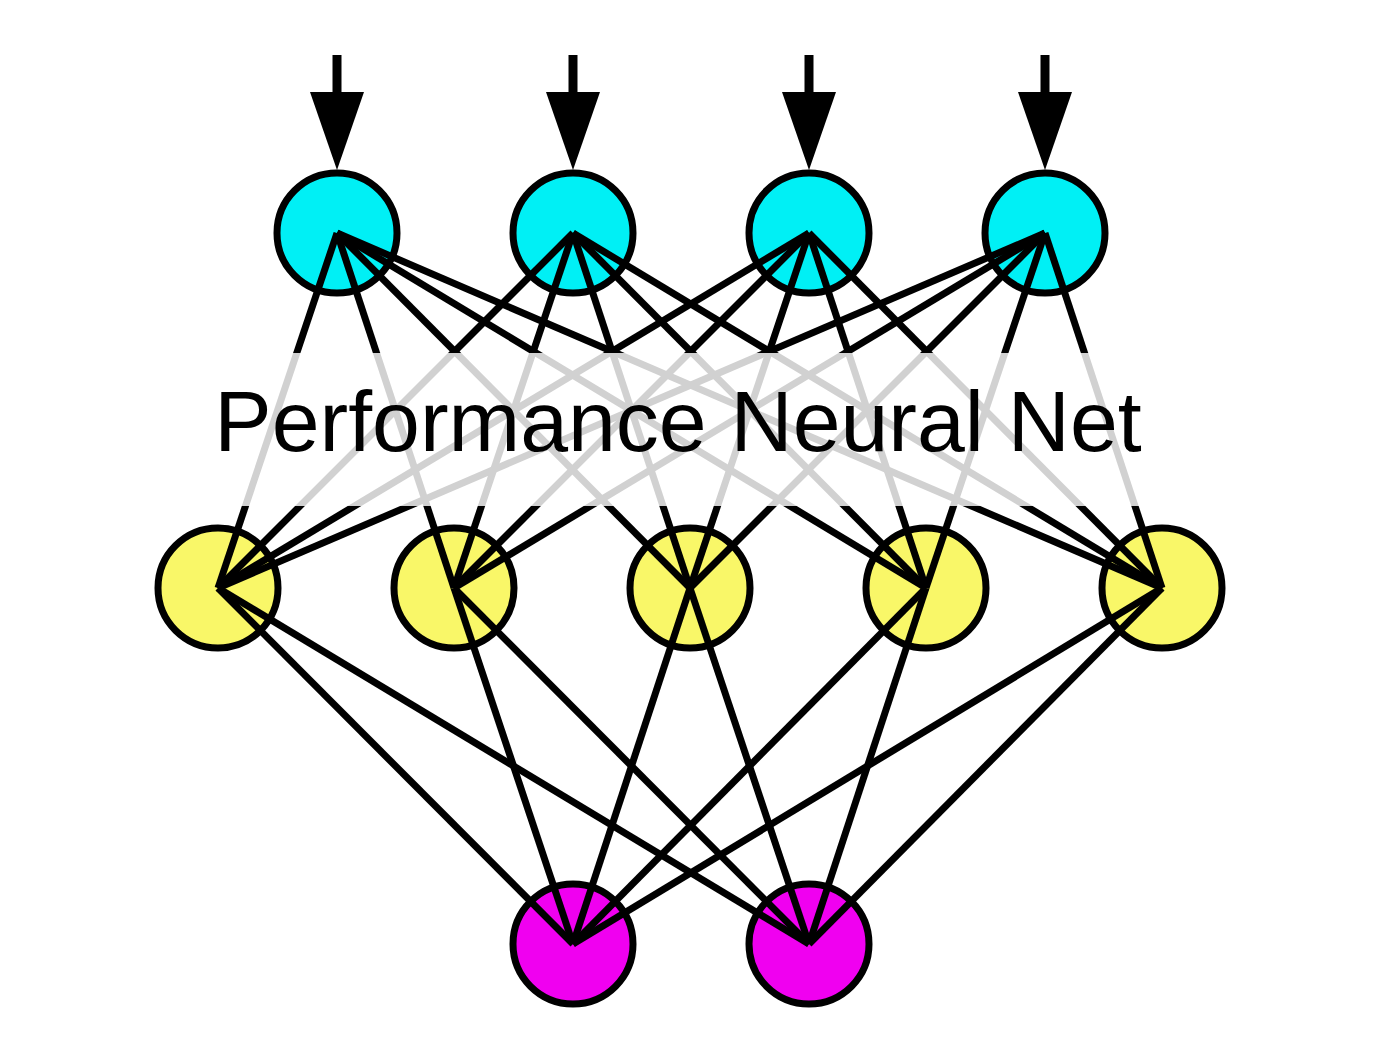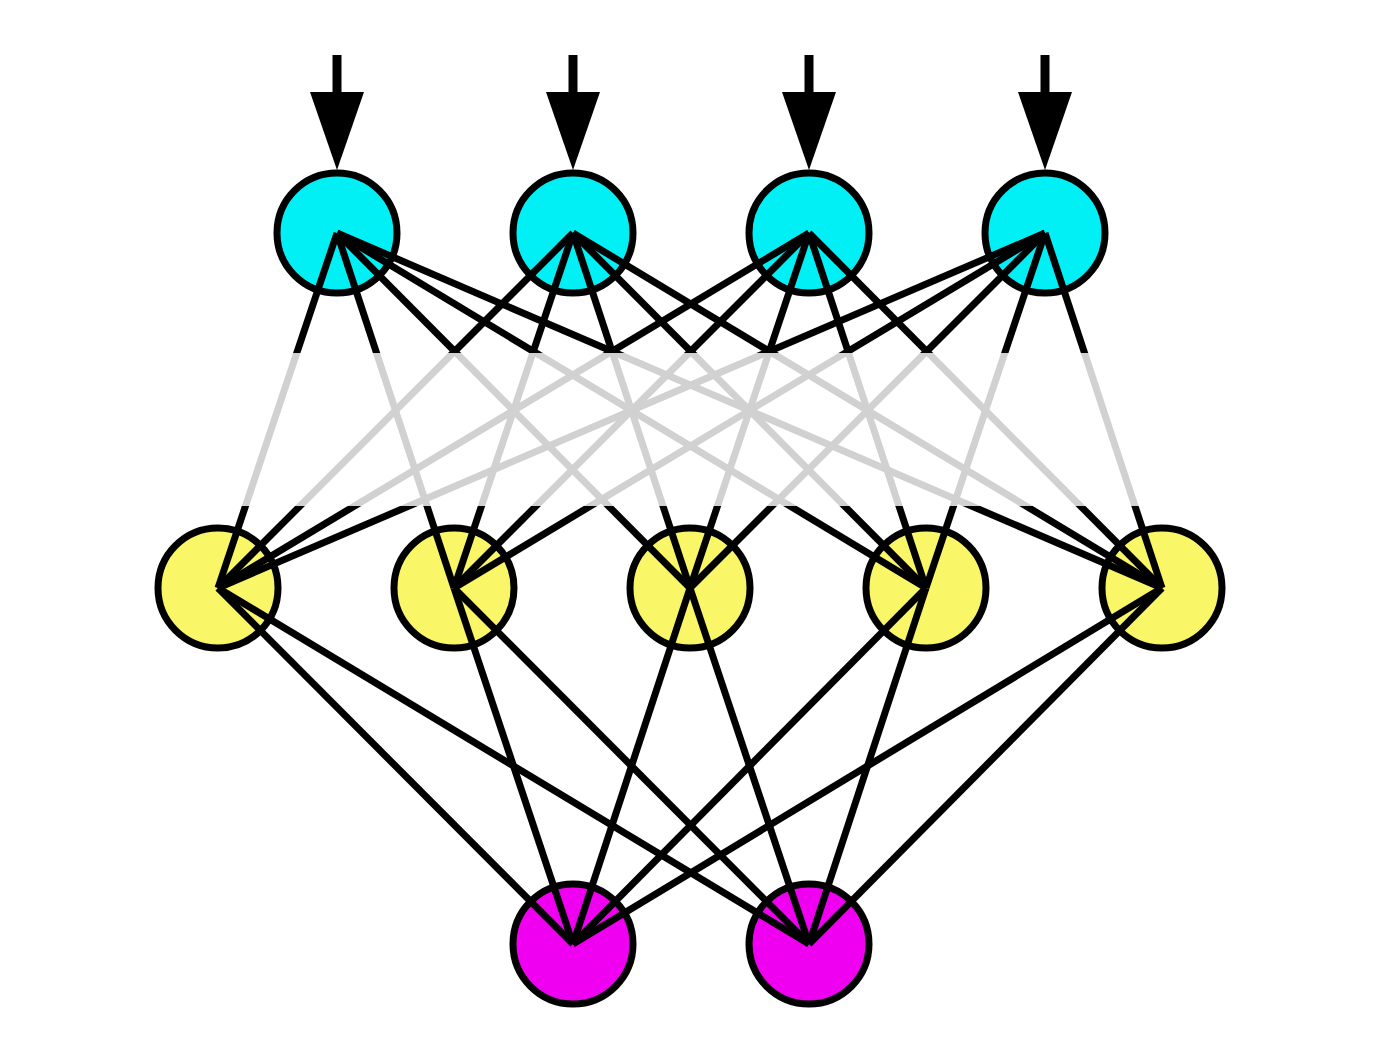--- a/index.html
+++ b/index.html
@@ -89,13 +89,14 @@
       <rect x="0" y="353" width="1379" height="153" fill="#ffffff" fill-opacity="0.82"></rect>
       <line x1="337" y1="55" x2="337" y2="96" stroke="#000000" stroke-width="9"></line>
       <polygon points="310,92 364,92 337,170" fill="#000000"></polygon>
       <line x1="573" y1="55" x2="573" y2="96" stroke="#000000" stroke-width="9"></line>
       <polygon points="546,92 600,92 573,170" fill="#000000"></polygon>
       <line x1="809" y1="55" x2="809" y2="96" stroke="#000000" stroke-width="9"></line>
       <polygon points="782,92 836,92 809,170" fill="#000000"></polygon>
       <line x1="1045" y1="55" x2="1045" y2="96" stroke="#000000" stroke-width="9"></line>
       <polygon points="1018,92 1072,92 1045,170" fill="#000000"></polygon>
     </svg>
+  <div class="diagram-title" style="color: rgb(0, 0, 0);">Performance Neural Net</div>
 </div>
 
 </body></html>

